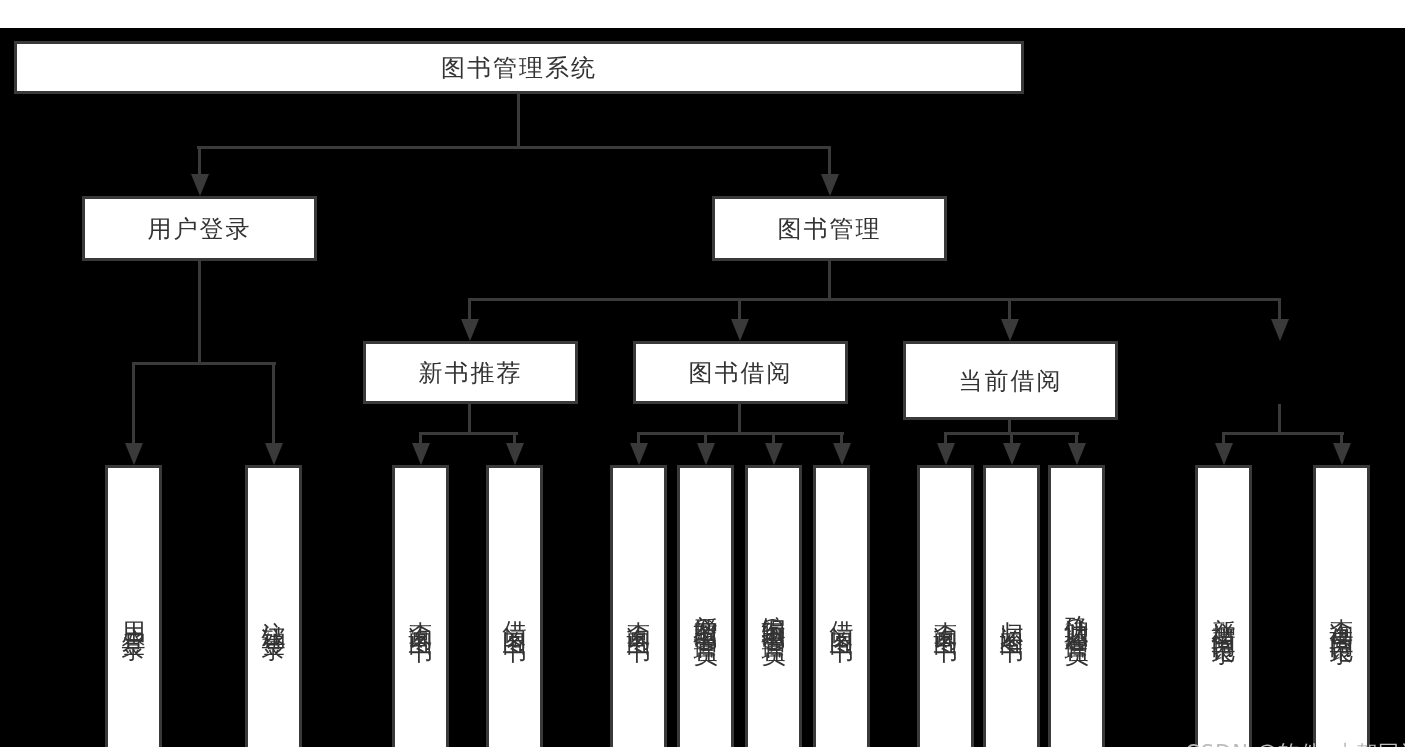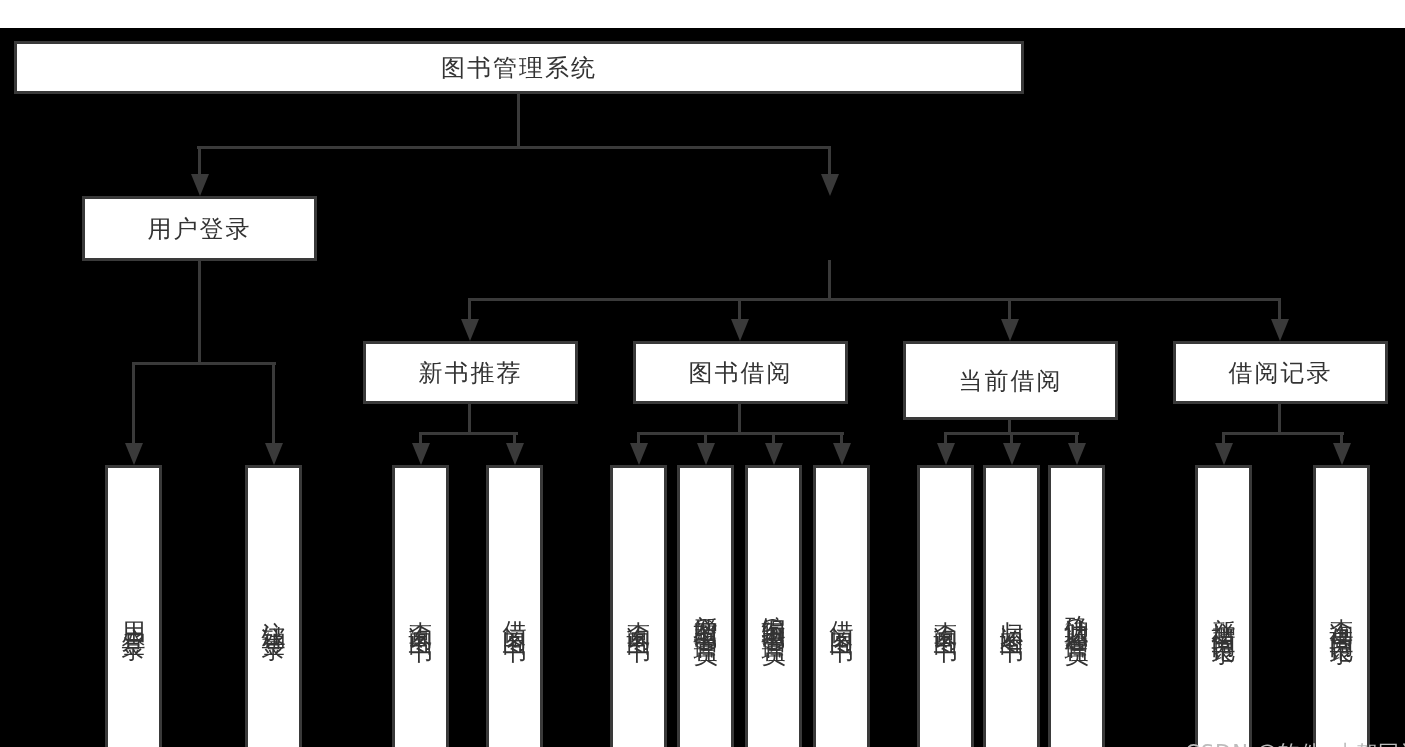--- a/index.html
+++ b/index.html
@@ -54,25 +54,25 @@
   }
 </style>
 </head>
 <body>
 
 <div id="canvas">
 
   <div class="box" style="left:14px; top:13px; width:1010px; height:53px;">图书管理系统</div>
 
   <div class="box" style="left:82px; top:168px; width:235px; height:65px;">用户登录</div>
+  <div class="box" style="left:712px; top:168px; width:235px; height:65px;">图书管理</div>
 
   <div class="box" style="left:633px; top:313px; width:215px; height:63px;">图书借阅</div>
   <div class="box" style="left:363px; top:313px; width:215px; height:63px;">新书推荐</div>
   <div class="box" style="left:903px; top:313px; width:215px; height:79px;">当前借阅</div>
-  <div class="box" style="left:1173px; top:313px; width:215px; height:63px;">借阅记录</div>
 
   <div class="box leaf" style="left:105px; top:437px; width:57px; height:298px;">用户登录</div>
   <div class="box leaf" style="left:245px; top:437px; width:57px; height:298px;">注销登录</div>
   <div class="box leaf" style="left:392px; top:437px; width:57px; height:298px;">查询图书</div>
   <div class="box leaf" style="left:486px; top:437px; width:57px; height:298px;">借阅图书</div>
   <div class="box leaf" style="left:610px; top:437px; width:57px; height:298px;">查询图书</div>
   <div class="box leaf" style="left:677px; top:437px; width:57px; height:298px; letter-spacing:4px;">新增图书（管理员）</div>
   <div class="box leaf" style="left:745px; top:437px; width:57px; height:298px; letter-spacing:4px;">编辑图书（管理员）</div>
   <div class="box leaf" style="left:813px; top:437px; width:57px; height:298px;">借阅图书</div>
   <div class="box leaf" style="left:917px; top:437px; width:57px; height:298px;">查询图书</div>

